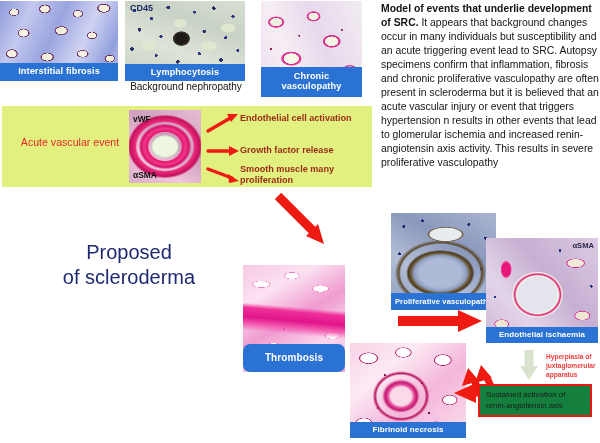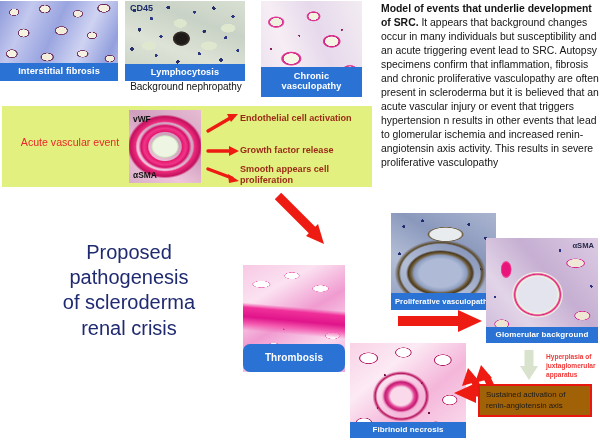--- a/index.html
+++ b/index.html
@@ -178,21 +178,21 @@
   .evt{position:absolute;left:240px;font-size:9.1px;font-weight:bold;
        color:#9a2a18;line-height:1.16;}
 
   #title{left:18px;top:240px;width:222px;text-align:center;
     font-size:20px;line-height:1.26;color:#1f2a70;}
 
   #hyper{left:546px;top:353px;width:54px;font-size:6.6px;
     font-weight:bold;color:#ef3b3b;line-height:1.34;text-align:left;}
 
   #renin-box{left:478px;top:384px;width:114px;height:33px;
-    background:#a16207;border:2.4px solid #e8170f;
+    background:#15803d;border:2.4px solid #e8170f;
     display:flex;flex-direction:column;justify-content:center;
     padding-left:6px;box-sizing:border-box;}
   #renin-box span{font-size:7.9px;color:#1a1a1a;line-height:1.34;}
 
   .ovl{position:absolute;font-weight:bold;pointer-events:none;}
 </style>
 </head>
 <body>
 
 <div class="tile" style="left:0px;top:1px;width:118px;height:80px;">
@@ -241,50 +241,48 @@
   <polygon points="34,75 23,68 24,77" fill="#ee1b12"></polygon>
 </svg>
 
 <div class="evt" style="top:113px;">
   <span>Endothelial cell activation</span>
 </div>
 <div class="evt" style="top:145px;">
   <span>Growth factor release</span>
 </div>
 <div class="evt" style="top:164px;">
-  <div>Smooth appears cell</div>
+  <div>Smooth muscle many</div>
   <div>proliferation</div>
 </div>
 
 <div class="abs" id="title">
   <div>Proposed</div>
-  <div>pathogenesis</div>
   <div>of scleroderma</div>
-  <div>renal crisis</div>
 </div>
 
 <svg class="abs" style="left:274px;top:192px;width:62px;height:62px;" viewBox="0 0 62 62">
   <line x1="4" y1="4" x2="40" y2="40" stroke="#ee1b12" stroke-width="9" stroke-linecap="butt"></line>
   <polygon points="50,52 32,44 44,32" fill="#ee1b12"></polygon>
 </svg>
 
 <div class="tile" style="left:243px;top:265px;width:102px;height:107px;">
   <div class="img hx-thrombosis"></div>
   <div class="cap" style="height:28px;font-size:10px;border-radius:7px;">Thrombosis</div>
 </div>
 
 <div class="tile" style="left:355px;top:213px;width:105px;height:97px;margin-left:36px;">
   <div class="img hx-prolif"></div>
   <div class="cap" style="height:17px;font-size:7.6px;">Proliferative vasculopathy</div>
 </div>
 
 <div class="tile" style="left:486px;top:238px;width:112px;height:105px;">
   <div class="img hx-glom"></div>
   <div class="ovl" style="right:4px;top:3px;font-size:7.6px;color:#2a2a4a;">αSMA</div>
-  <div class="cap" style="height:16px;font-size:8px;">Glomerular background</div>
+  <div class="cap" style="height:16px;font-size:8px;">Endothelial ischaemia</div>
 </div>
 
 <div class="tile" style="left:350px;top:343px;width:116px;height:95px;">
   <div class="img hx-fibrinoid"></div>
   <div class="cap" style="height:16px;font-size:8px;">Fibrinoid necrosis</div>
 </div>
 
 <svg class="abs" style="left:396px;top:306px;width:92px;height:30px;" viewBox="0 0 92 30">
   <line x1="2" y1="15" x2="66" y2="15" stroke="#ee1b12" stroke-width="10" stroke-linecap="butt"></line>
   <polygon points="86,15 62,4 62,26" fill="#ee1b12"></polygon>

